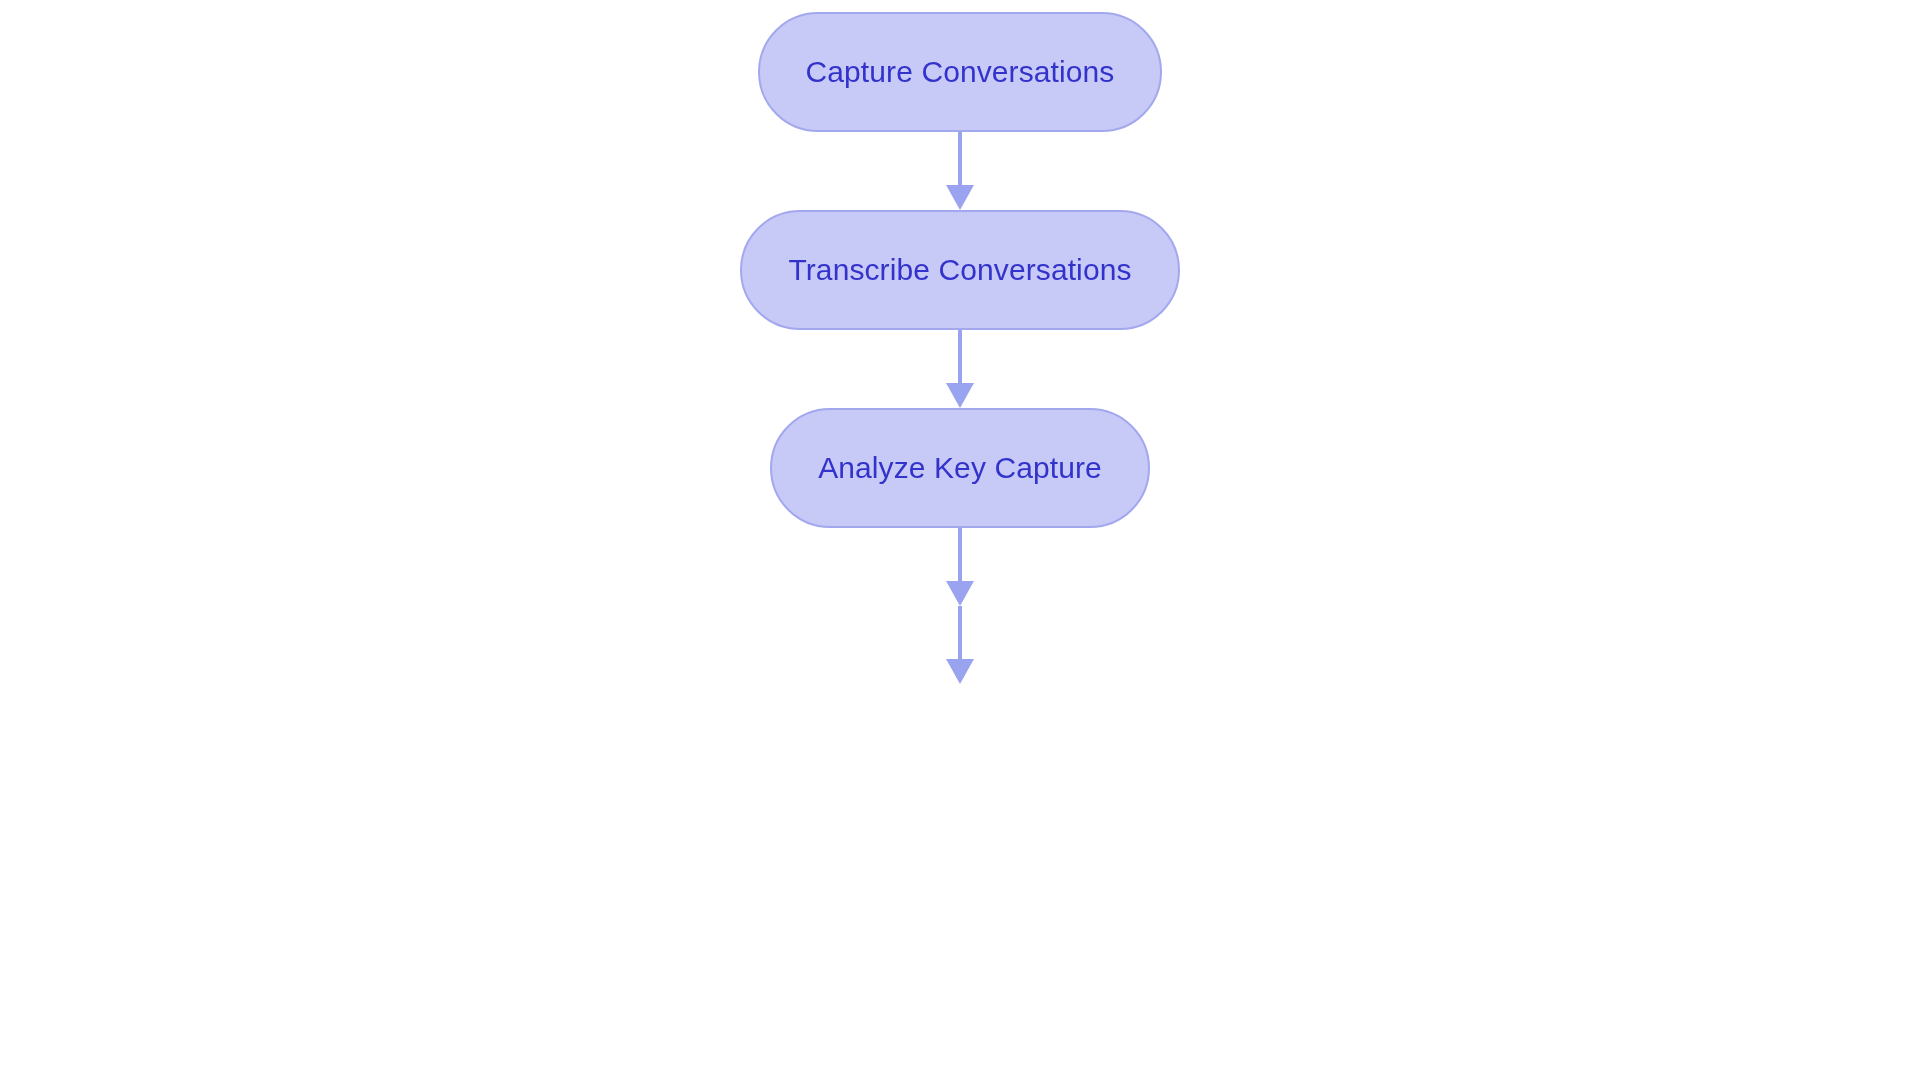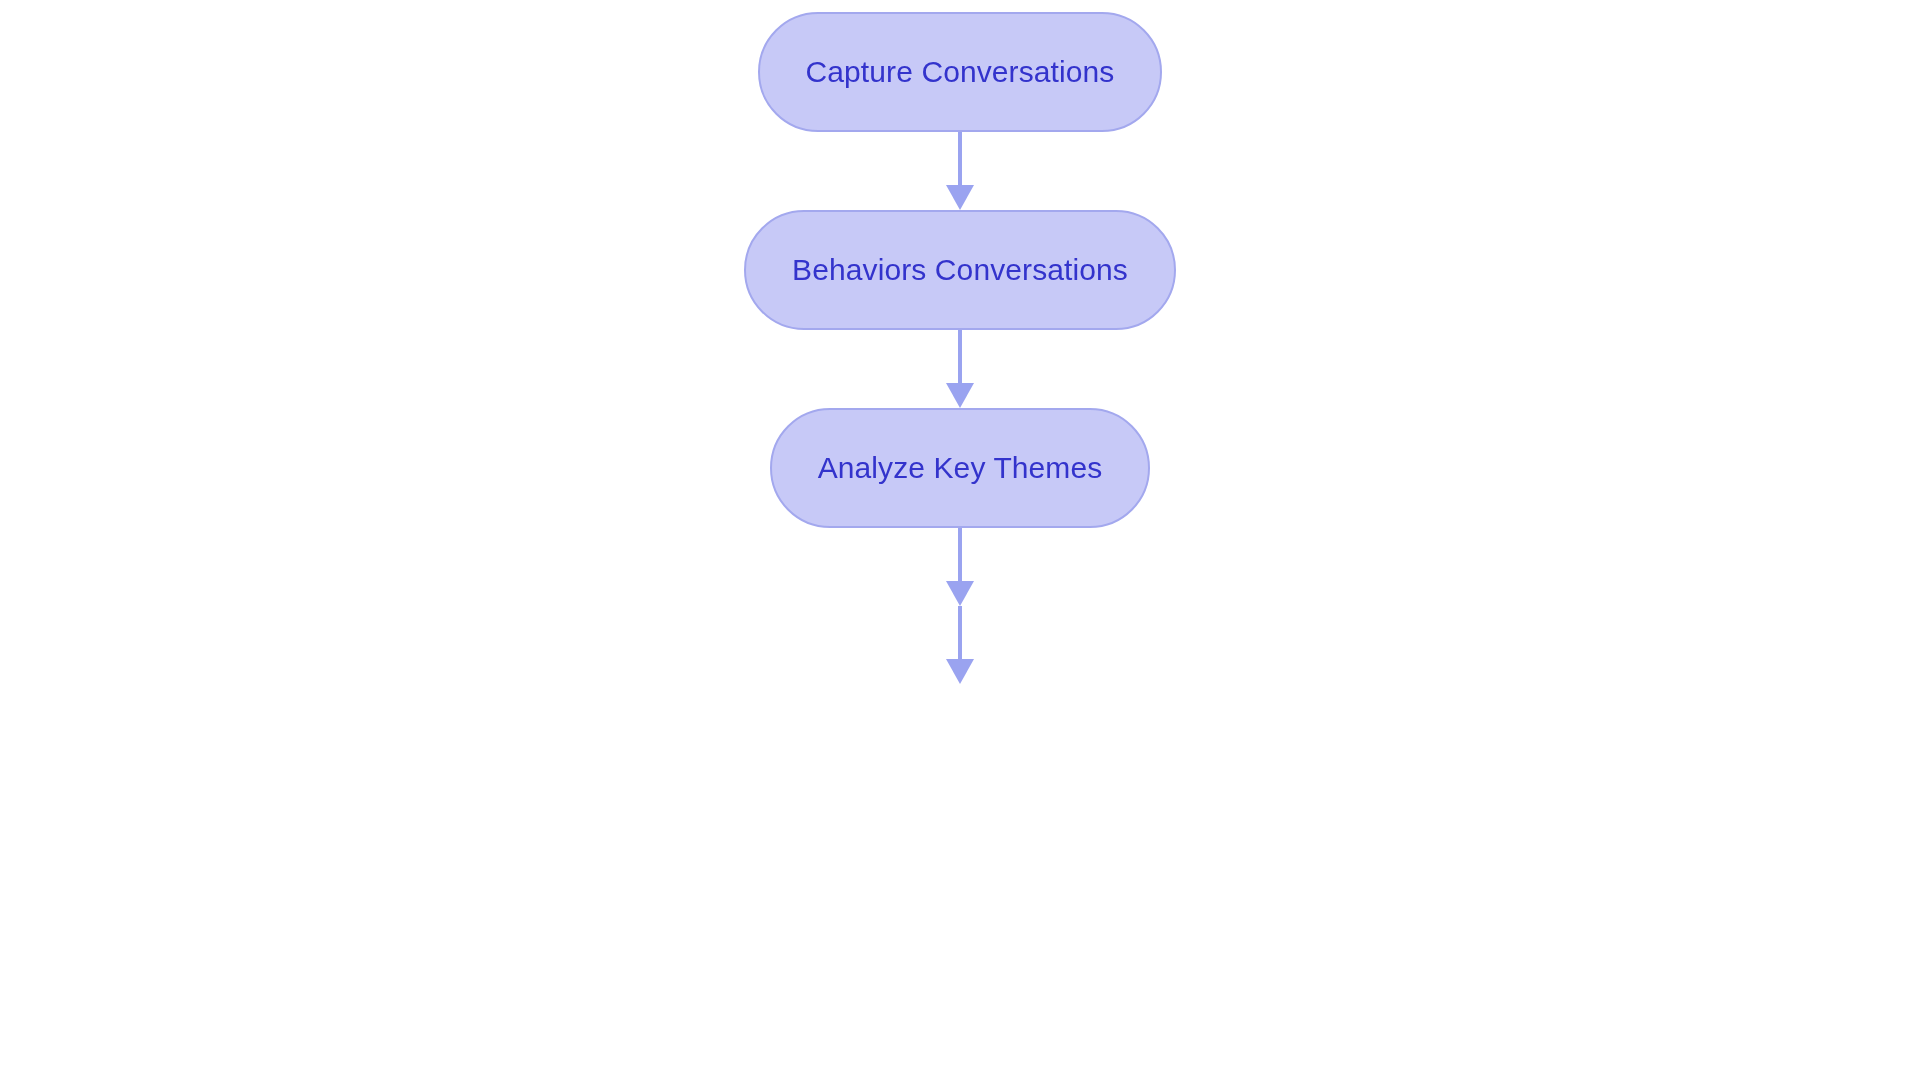--- a/index.html
+++ b/index.html
@@ -76,30 +76,30 @@
     <div class="flow-node">
       <span class="flow-node-label">Capture Conversations</span>
     </div>
 
     <svg class="flow-connector" viewBox="0 0 40 78">
       <line x1="20" y1="0" x2="20" y2="56" stroke="#9aa3f0" stroke-width="4"></line>
       <polygon points="6,53 34,53 20,78" fill="#9aa3f0"></polygon>
     </svg>
 
     <div class="flow-node">
-      <span class="flow-node-label">Behaviors Conversations</span>
+      <span class="flow-node-label">Transcribe Conversations</span>
     </div>
 
     <svg class="flow-connector" viewBox="0 0 40 78">
       <line x1="20" y1="0" x2="20" y2="56" stroke="#9aa3f0" stroke-width="4"></line>
       <polygon points="6,53 34,53 20,78" fill="#9aa3f0"></polygon>
     </svg>
 
     <div class="flow-node">
-      <span class="flow-node-label">Analyze Key Themes</span>
+      <span class="flow-node-label">Analyze Key Capture</span>
     </div>
 
     <svg class="flow-connector" viewBox="0 0 40 78">
       <line x1="20" y1="0" x2="20" y2="56" stroke="#9aa3f0" stroke-width="4"></line>
       <polygon points="6,53 34,53 20,78" fill="#9aa3f0"></polygon>
     </svg>
 
 
     <svg class="flow-connector" viewBox="0 0 40 78">
       <line x1="20" y1="0" x2="20" y2="56" stroke="#9aa3f0" stroke-width="4"></line>

